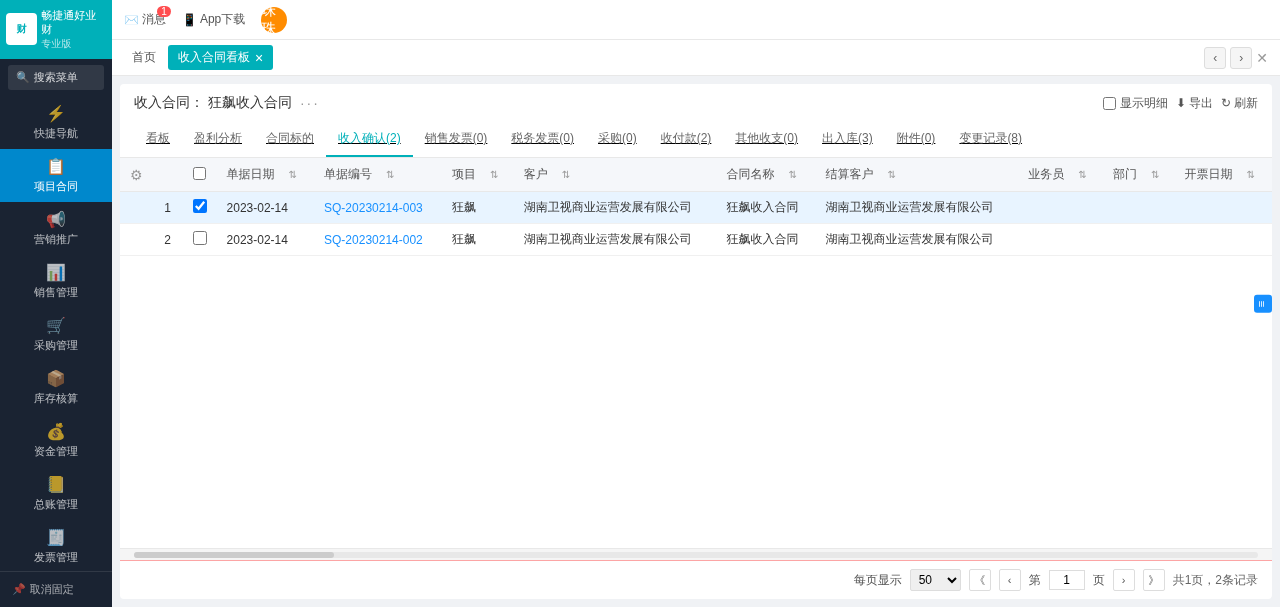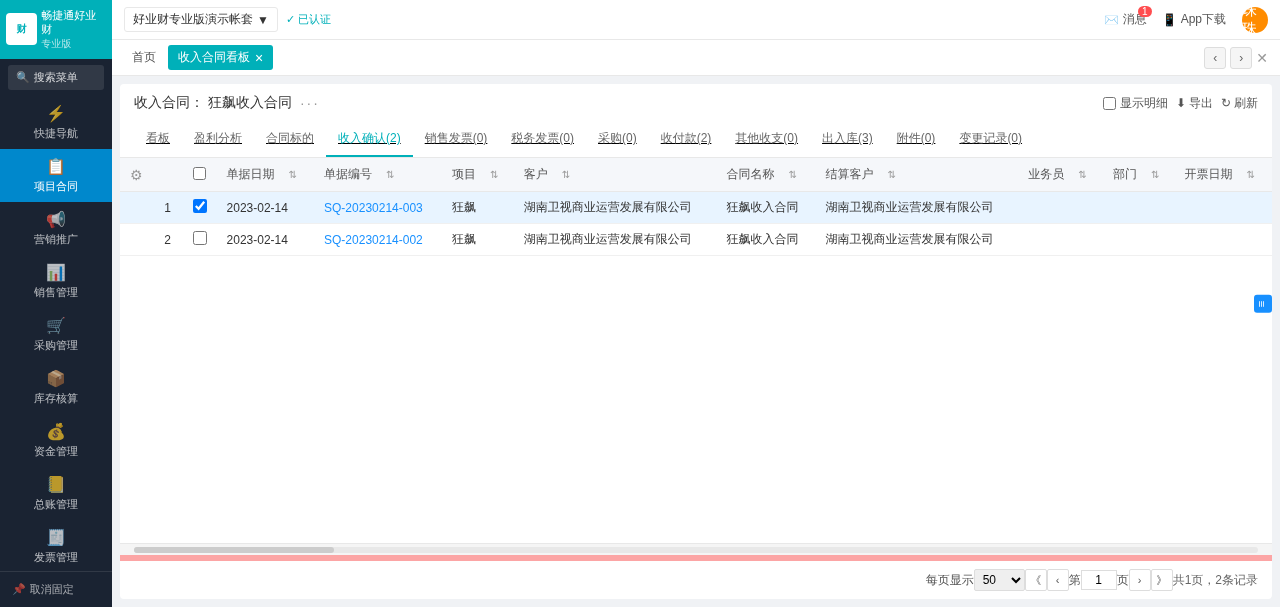--- a/index.html
+++ b/index.html
@@ -86,21 +86,21 @@
     
     .table-footer { background: #fafafa; border-top: 1px solid #e8e8e8; padding: 6px 14px; flex-shrink: 0; }
     .total-row { font-size: 12px; color: #333; }
 
     
     .scrollbar-area { height: 12px; background: #f5f5f5; border-top: 1px solid #e8e8e8; display: flex; align-items: center; padding: 0 14px; flex-shrink: 0; }
     .scrollbar-track { flex: 1; height: 6px; background: #e8e8e8; border-radius: 3px; }
     .scrollbar-thumb { width: 200px; height: 6px; background: #ccc; border-radius: 3px; }
 
     
-    .pagination { padding: 8px 14px; display: flex; align-items: center; justify-content: flex-end; font-size: 12px; color: #555; flex-shrink: 0; border-top: 6px solid #fca5a5; }
+    .pagination { padding: 8px 14px; display: flex; align-items: center; justify-content: flex-end; gap: 8px; font-size: 12px; color: #555; flex-shrink: 0; border-top: 1px solid #fca5a5; }
     .page-size-select { border: 1px solid #ddd; padding: 2px 4px; font-size: 12px; border-radius: 2px; }
     .page-btn { width: 22px; height: 22px; border: 1px solid #ddd; background: white; cursor: pointer; display: flex; align-items: center; justify-content: center; border-radius: 2px; font-size: 11px; color: #555; }
     .page-input { width: 36px; border: 1px solid #ddd; text-align: center; padding: 2px 4px; font-size: 12px; }
     .page-total { color: #666; }
 
     
     .side-note { position: fixed; right: 8px; top: 50%; transform: translateY(-50%); background: #1890ff; color: white; width: 18px; padding: 6px 4px; border-radius: 3px; cursor: pointer; font-size: 11px; writing-mode: vertical-rl; text-align: center; }
   </style>
 </head>
 <body>
@@ -165,30 +165,20 @@
     <button class="sidebar-bottom-btn">
       <span>📌</span>
       <span>取消固定</span>
     </button>
   </div>
 </div>
 
 <div class="main">
 
   <div class="topbar">
-    <div class="topbar-left">
-      <div class="company-select">
-        <span>好业财专业版演示帐套</span>
-        <span>▼</span>
-      </div>
-      <div class="certified-badge">
-        <span>✓</span>
-        <span>已认证</span>
-      </div>
-    </div>
     <div class="topbar-right">
       <div class="topbar-action">
         <span>✉️</span>
         <span>消息</span>
         <span class="badge">1</span>
       </div>
       <div class="topbar-action">
         <span>📱</span>
         <span>App下载</span>
       </div>
@@ -244,21 +234,21 @@
       <div class="sub-tab">盈利分析</div>
       <div class="sub-tab">合同标的</div>
       <div class="sub-tab active">收入确认(2)</div>
       <div class="sub-tab">销售发票(0)</div>
       <div class="sub-tab">税务发票(0)</div>
       <div class="sub-tab">采购(0)</div>
       <div class="sub-tab">收付款(2)</div>
       <div class="sub-tab">其他收支(0)</div>
       <div class="sub-tab">出入库(3)</div>
       <div class="sub-tab">附件(0)</div>
-      <div class="sub-tab">变更记录(0)</div>
+      <div class="sub-tab">变更记录(8)</div>
     </div>
 
     <div class="table-container">
       <table class="data-table">
         <thead>
           <tr>
             <th class="gear-col">
               <span class="settings-icon">⚙</span>
             </th>
             <th class="num-col"></th>

